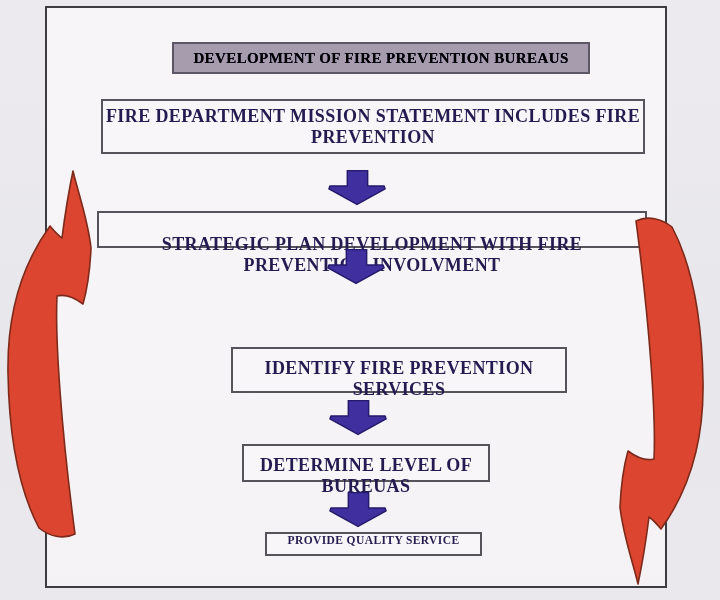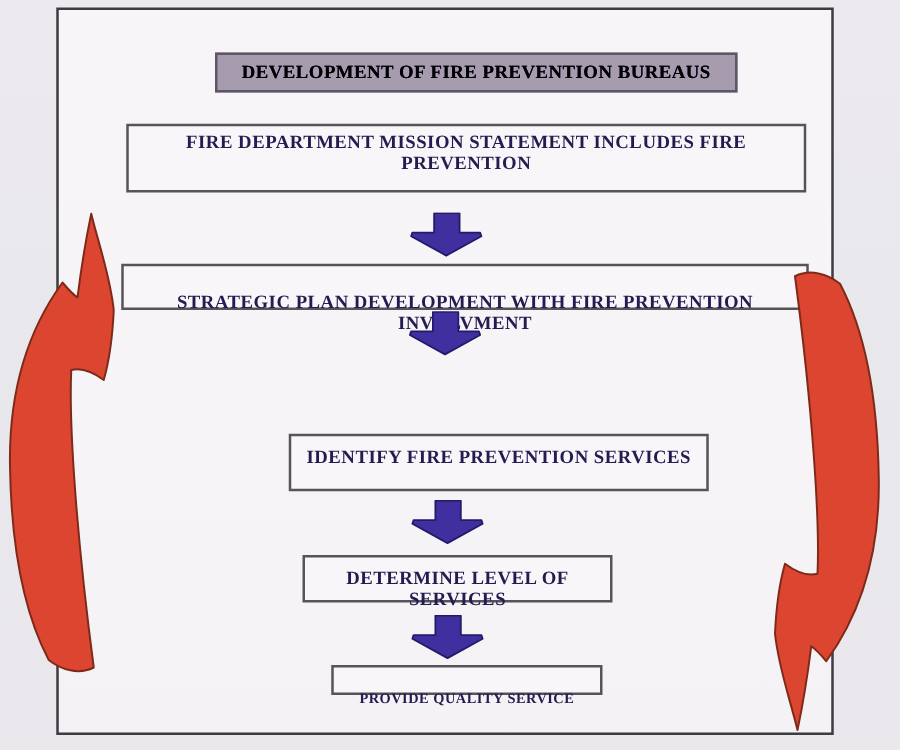--- a/index.html
+++ b/index.html
@@ -39,29 +39,29 @@
     background: #a69cae;
     border: 2px solid #5d5666;
     font-size: 15px;
     line-height: 29px;
     color: #000000;
     text-shadow: 0 0 0.4px #1b1347;
   }
   .process-box {
     background: #f8f6f8;
     border: 2px solid #56535b;
-    font-size: 15px;
+    font-size: 18px;
   }
   #node-phase1  { left: 172px; top: 42px;  width: 418px; height: 32px; }
   #node-step1   { left: 101px; top: 99px;  width: 544px; height: 55px; padding-top: 5px; }
   #node-step2   { left: 97px;  top: 211px; width: 550px; height: 37px; padding-top: 21px; }
   #node-phase2  { left: 155px; top: 283px; width: 438px; height: 35px; line-height: 31px; }
   #node-step3   { left: 231px; top: 347px; width: 336px; height: 46px; padding-top: 9px; }
   #node-step4   { left: 242px; top: 444px; width: 248px; height: 38px; padding-top: 9px; }
-  #node-step5   { left: 265px; top: 532px; width: 217px; height: 24px; padding-top: 19px; font-size: 11.5px; }
+  #node-step5   { left: 265px; top: 532px; width: 217px; height: 24px; padding-top: 0; font-size: 11.5px; }
   
   .flow-arrow {
     position: absolute;
     width: 62px; height: 36px;
     z-index: 3;
   }
   #flow-arrow-1 { left: 326px; top: 170px; }
   #flow-arrow-2 { left: 325px; top: 249px; }
   #flow-arrow-3 { left: 327px; top: 400px; }
   #flow-arrow-4 { left: 327px; top: 492px; }
@@ -94,21 +94,21 @@
     <polygon points="22,0 43,0 43,16 60,16 61,19 32,35 3,19 4,16 22,16" stroke="#241a6b" stroke-width="1.5" stroke-linejoin="round" fill="#3f2f9f"></polygon>
   </svg>
 
 
   <div class="node process-box" id="node-step3">IDENTIFY FIRE PREVENTION SERVICES</div>
 
   <svg class="flow-arrow" id="flow-arrow-3" viewBox="0 0 64 36">
     <polygon points="22,0 43,0 43,16 60,16 61,19 32,35 3,19 4,16 22,16" stroke="#241a6b" stroke-width="1.5" stroke-linejoin="round" fill="#3f2f9f"></polygon>
   </svg>
 
-  <div class="node process-box" id="node-step4">DETERMINE LEVEL OF SERVICES</div>
+  <div class="node process-box" id="node-step4">DETERMINE LEVEL OF BUREUAS</div>
 
   <svg class="flow-arrow" id="flow-arrow-4" viewBox="0 0 64 36">
     <polygon points="22,0 43,0 43,16 60,16 61,19 32,35 3,19 4,16 22,16" stroke="#241a6b" stroke-width="1.5" stroke-linejoin="round" fill="#3f2f9f"></polygon>
   </svg>
 
   <div class="node process-box" id="node-step5">PROVIDE QUALITY SERVICE</div>
 
   <svg class="cycle-arrow" id="cycle-arrow-left" width="92" height="397" viewBox="0 0 92 397">
     <path d="M68 3
              C74 28 83 52 86 80

